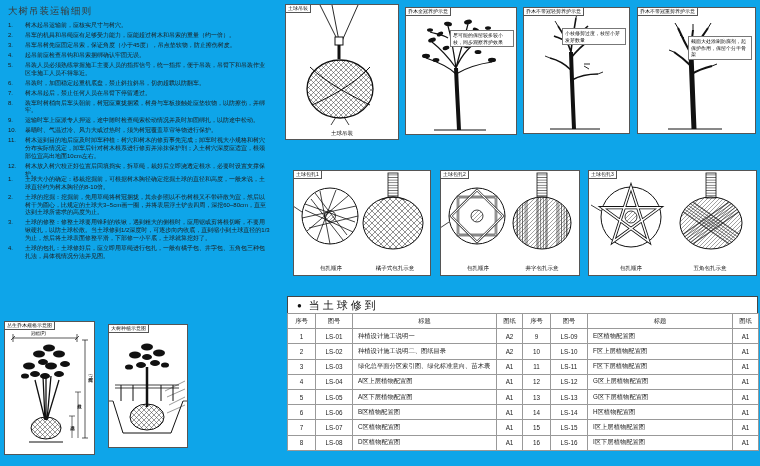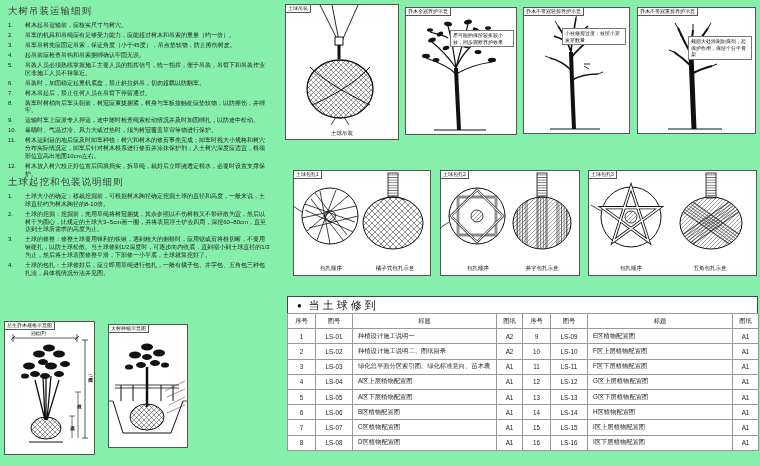--- a/index.html
+++ b/index.html
@@ -1,16 +1,16 @@
 <!DOCTYPE html>
 <html><head>
 <meta charset="utf-8">
 <style>
   html,body{margin:0;padding:0;background:#e8e8e8;}
-  .sheet{position:relative;width:760px;height:466px;background:#86efac;overflow:hidden;
+  .sheet{position:relative;width:760px;height:466px;background:#0ea5e9;overflow:hidden;
          font-family:"Liberation Sans",sans-serif;color:#222;}
   
   .specs{position:absolute;left:8px;top:5px;width:262px;}
   .specs2{position:absolute;left:8px;top:176px;width:262px;}
   .sec-title{font-size:9.5px;color:#3a3a3a;letter-spacing:1px;margin:0 0 4px 0;font-weight:normal;}
   .ritem{display:flex;gap:5px;font-size:6px;line-height:7.8px;color:#1c1c1c;margin-bottom:2.2px;}
   .rno{flex:none;width:12px;}
   .rtext{flex:1;}
   
   .panel{position:absolute;border:1px solid #555;background:#fff;box-sizing:border-box;}
@@ -130,21 +130,20 @@
         </div>
 
         <div class="ritem">
           <span class="rno">12.</span>
           <span class="rtext">树木放入树穴校正好位置后回填捣实，拆草绳，栽好后立即浇透定根水，必要时设置支撑保护。</span>
         </div>
       </div>
   </div>
 
   <div class="specs2">
-    <h1 class="sec-title">土球起挖和包装说明细则</h1>
     <div>
 
         <div class="ritem">
           <span class="rno">1.</span>
           <span class="rtext">土球大小的确定：移栽挖掘前，可根据树木胸径确定挖掘土球的直径和高度，一般来说，土球直径约为树木胸径的8-10倍。</span>
         </div>
 
         <div class="ritem">
           <span class="rno">2.</span>
           <span class="rtext">土球的挖掘：挖掘前，先用草绳将树冠捆拢，其余参照以不伤树根又不带碎散为宜，然后以树干为圆心，比规定的土球大3~5cm画一圈，并将表层浮土铲去四周，深挖60~80cm，直至达到土球所需求的高度为止。</span>

